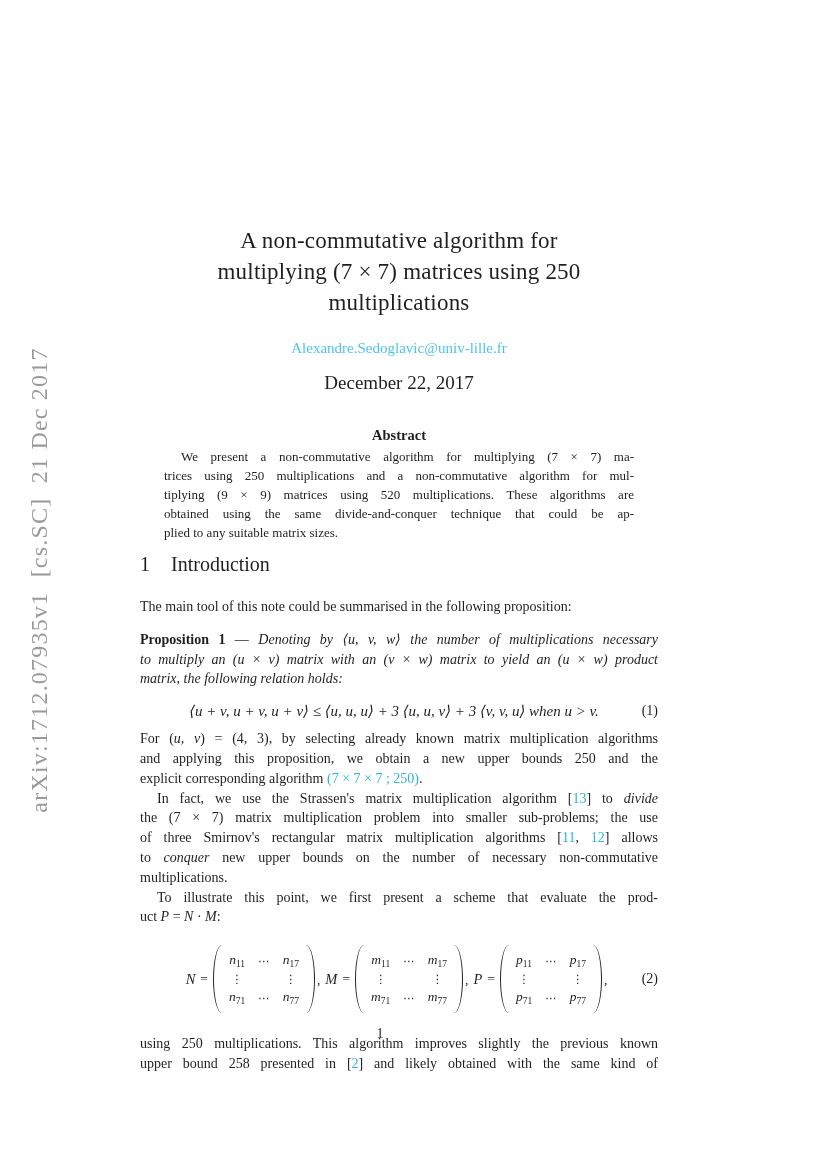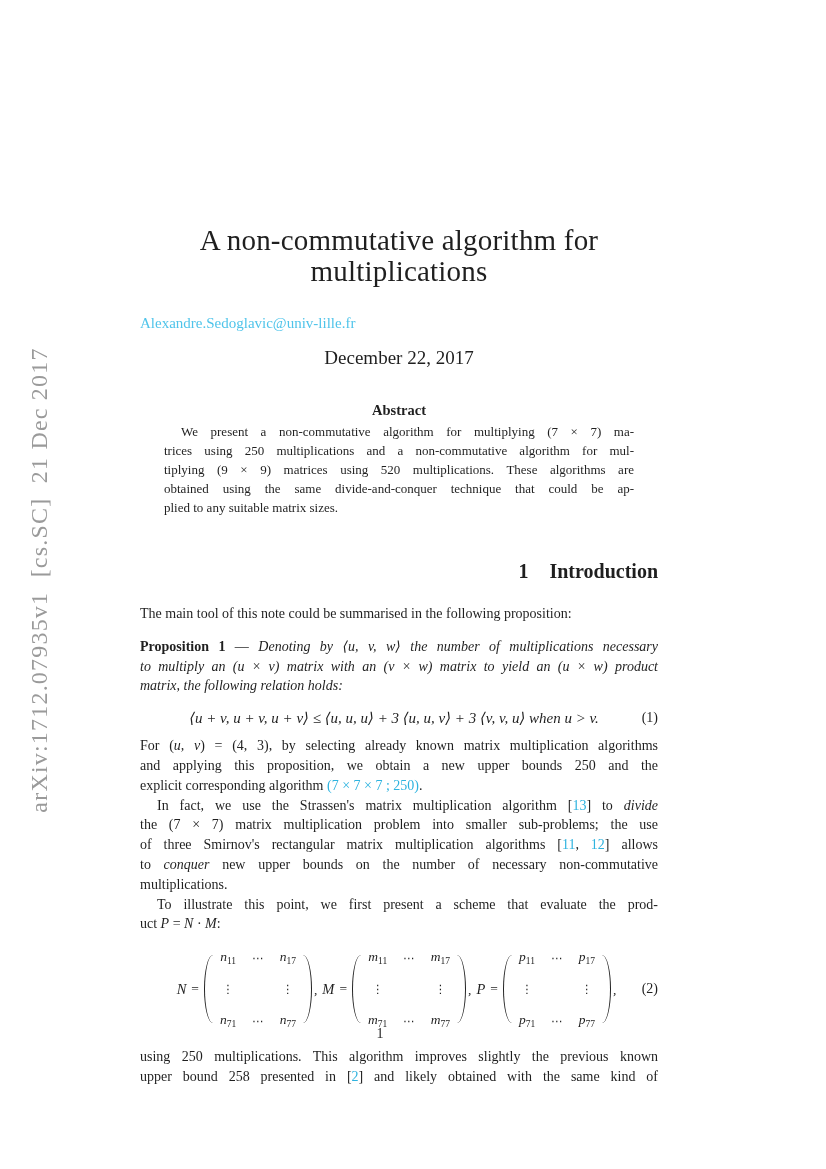--- a/index.html
+++ b/index.html
@@ -1,28 +1,28 @@
 <!DOCTYPE html>
 <html style="--text: #1f1f1f; --link: #2eb3df; --emaillink: #4fc4ea; --stamp: #9a9a9a;"><head>
 <meta charset="utf-8">
 <style>
   html,body{margin:0;padding:0;background:#ffffff;}
   .page{position:relative;width:826px;height:1169px;background:#fff;overflow:hidden;
         font-family:"Liberation Serif","DejaVu Serif",serif;color:var(--text,#1f1f1f);}
   .stamp{position:absolute;left:39px;top:580px;transform:translate(-50%,-50%) rotate(-90deg);
          white-space:pre;color:var(--stamp,#9a9a9a);font-size:24px;letter-spacing:1.2px;}
   .content{position:absolute;left:140px;top:0;width:518px;}
-  .title{margin:225px 0 0;font-size:29px;font-weight:400;line-height:31px;text-align:center;letter-spacing:.2px;}
+  .title{margin:225px 0 0;font-size:23px;font-weight:400;line-height:31px;text-align:center;letter-spacing:.2px;}
   .tline{display:block;}
-  .email-row{margin-top:28px;text-align:left;font-size:15px;}
+  .email-row{margin-top:22px;text-align:center;font-size:15px;}
   .email-lnk{color:var(--emaillink,#4fc4ea);text-decoration:none;cursor:pointer;}
   .date{margin-top:15px;text-align:center;font-size:19px;}
   .abs-h{margin-top:33px;text-align:center;font-size:14.5px;font-weight:700;}
   .abs-body{margin:3px auto 0;width:470px;font-size:13px;line-height:19px;}
-  .sec{margin:43px 0 0;font-size:20px;font-weight:700;text-align:right;}
+  .sec{margin:11px 0 0;font-size:20px;font-weight:400;}
   .sec-num{margin-right:21px;}
   .para{font-size:14px;line-height:19.8px;}
   .mt21{margin-top:21px;}
   .mt13{margin-top:13px;}
   .jline{text-align:justify;text-align-last:justify;}
   .jline.last{text-align-last:left;}
   .indent .jline:first-child{text-indent:17px;}
   .it{font-style:italic;}
   .bd{font-weight:700;}
   .lnk{color:var(--link,#2eb3df);text-decoration:none;cursor:pointer;}
@@ -31,35 +31,36 @@
   .eqtag{position:absolute;right:0;top:50%;transform:translateY(-50%);font-style:normal;font-size:14px;}
   .eq2{display:flex;align-items:center;justify-content:center;position:relative;
        margin:12px 0 15px;min-height:80px;font-size:13.5px;}
   .mgroup{display:inline-flex;align-items:center;}
   .mname{font-size:14.5px;}
   .rel{margin:0 5px;}
   .paren{width:9px;height:68px;flex:none;}
   .paren.l{border-left:1.7px solid #242424;border-radius:9px 0 0 9px / 34px 0 0 34px;margin-right:4px;}
   .paren.r{border-right:1.7px solid #242424;border-radius:0 9px 9px 0 / 0 34px 34px 0;margin-left:4px;}
   .mgrid{display:inline-grid;grid-template-columns:auto auto auto;column-gap:13px;row-gap:3px;
-         align-items:center;justify-items:center;padding:3px 2px;gap:16px;}
+         align-items:center;justify-items:center;padding:3px 2px;}
   .msub{font-size:9.5px;font-style:normal;vertical-align:-3px;}
   .dots{font-family:"DejaVu Sans",sans-serif;font-size:11.5px;}
   .sep{transform:translateY(10px);margin:0 5px 0 2px;}
   .pageno{position:absolute;top:1026px;left:0;width:760px;text-align:center;font-size:14px;}
 </style>
 </head>
 <body>
 
 <div class="page">
   <div class="stamp">arXiv:1712.07935v1  [cs.SC]  21 Dec 2017</div>
 
   <div class="content">
     <h1 class="title">
       <span class="tline">A non-commutative algorithm for</span>
+      <span class="tline">multiplying (7 × 7) matrices using 250</span>
       <span class="tline">multiplications</span>
     </h1>
 
     <div class="email-row">
       <a class="email-lnk">Alexandre.Sedoglavic@univ-lille.fr</a>
     </div>
 
     <div class="date">December 22, 2017</div>
 
     <div class="abs-h">Abstract</div>

